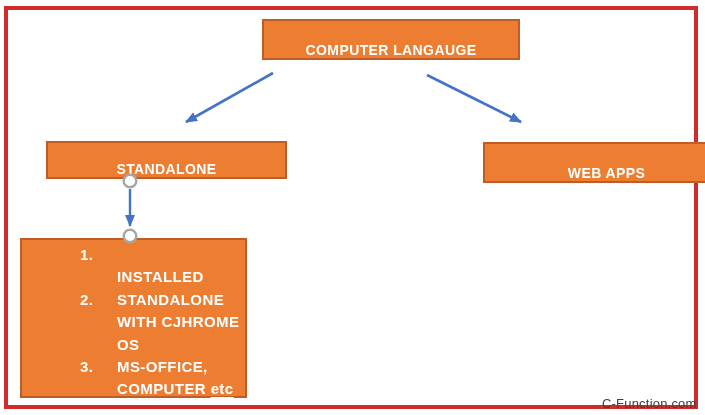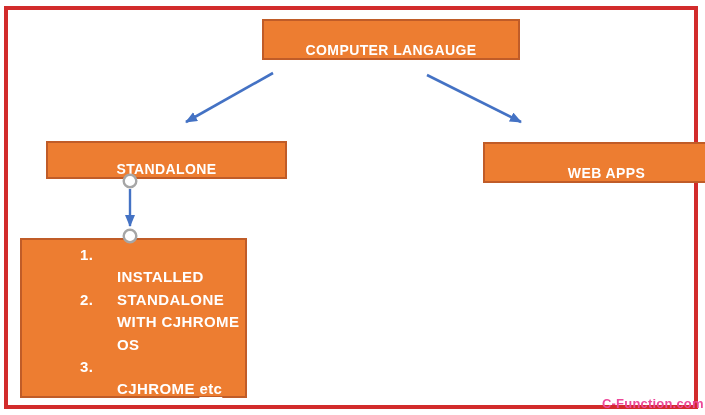--- a/index.html
+++ b/index.html
@@ -59,22 +59,22 @@
     left: 0; top: 0;
     width: 705px; height: 415px;
     z-index: 3;
     pointer-events: none;
   }
   .watermark {
     position: absolute;
     left: 602px; top: 397px;
     font-size: 13px;
     line-height: 14px;
-    font-weight: 700;
-    color: #ec4899;
+    font-weight: 400;
+    color: #404040;
     letter-spacing: 0.2px;
     z-index: 5;
   }
 </style>
 </head>
 <body>
 
 <div class="canvas">
 
   <div class="frame"></div>
@@ -102,22 +102,22 @@
     <div class="list-row">
       <span class="list-num">2.</span>
       <span class="list-txt">
         <span>STANDALONE</span><br>
         <span>WITH CJHROME OS</span>
       </span>
     </div>
     <div class="list-row">
       <span class="list-num">3.</span>
       <span class="list-txt">
-        <br>
-        <span>CJHROME</span>
+        <span>MS-OFFICE,</span><br>
+        <span>COMPUTER</span>
         <span class="squiggle">etc</span>
       </span>
     </div>
   </div>
 
   <svg class="overlay" viewBox="0 0 705 415" xmlns="http://www.w3.org/2000/svg">
     <defs>
       <marker id="ah" markerUnits="userSpaceOnUse" markerWidth="14" markerHeight="12" refX="11" refY="5" orient="auto">
         <path d="M0,0 L12,5 L0,10 Z" fill="#4472C4"></path>
       </marker>

